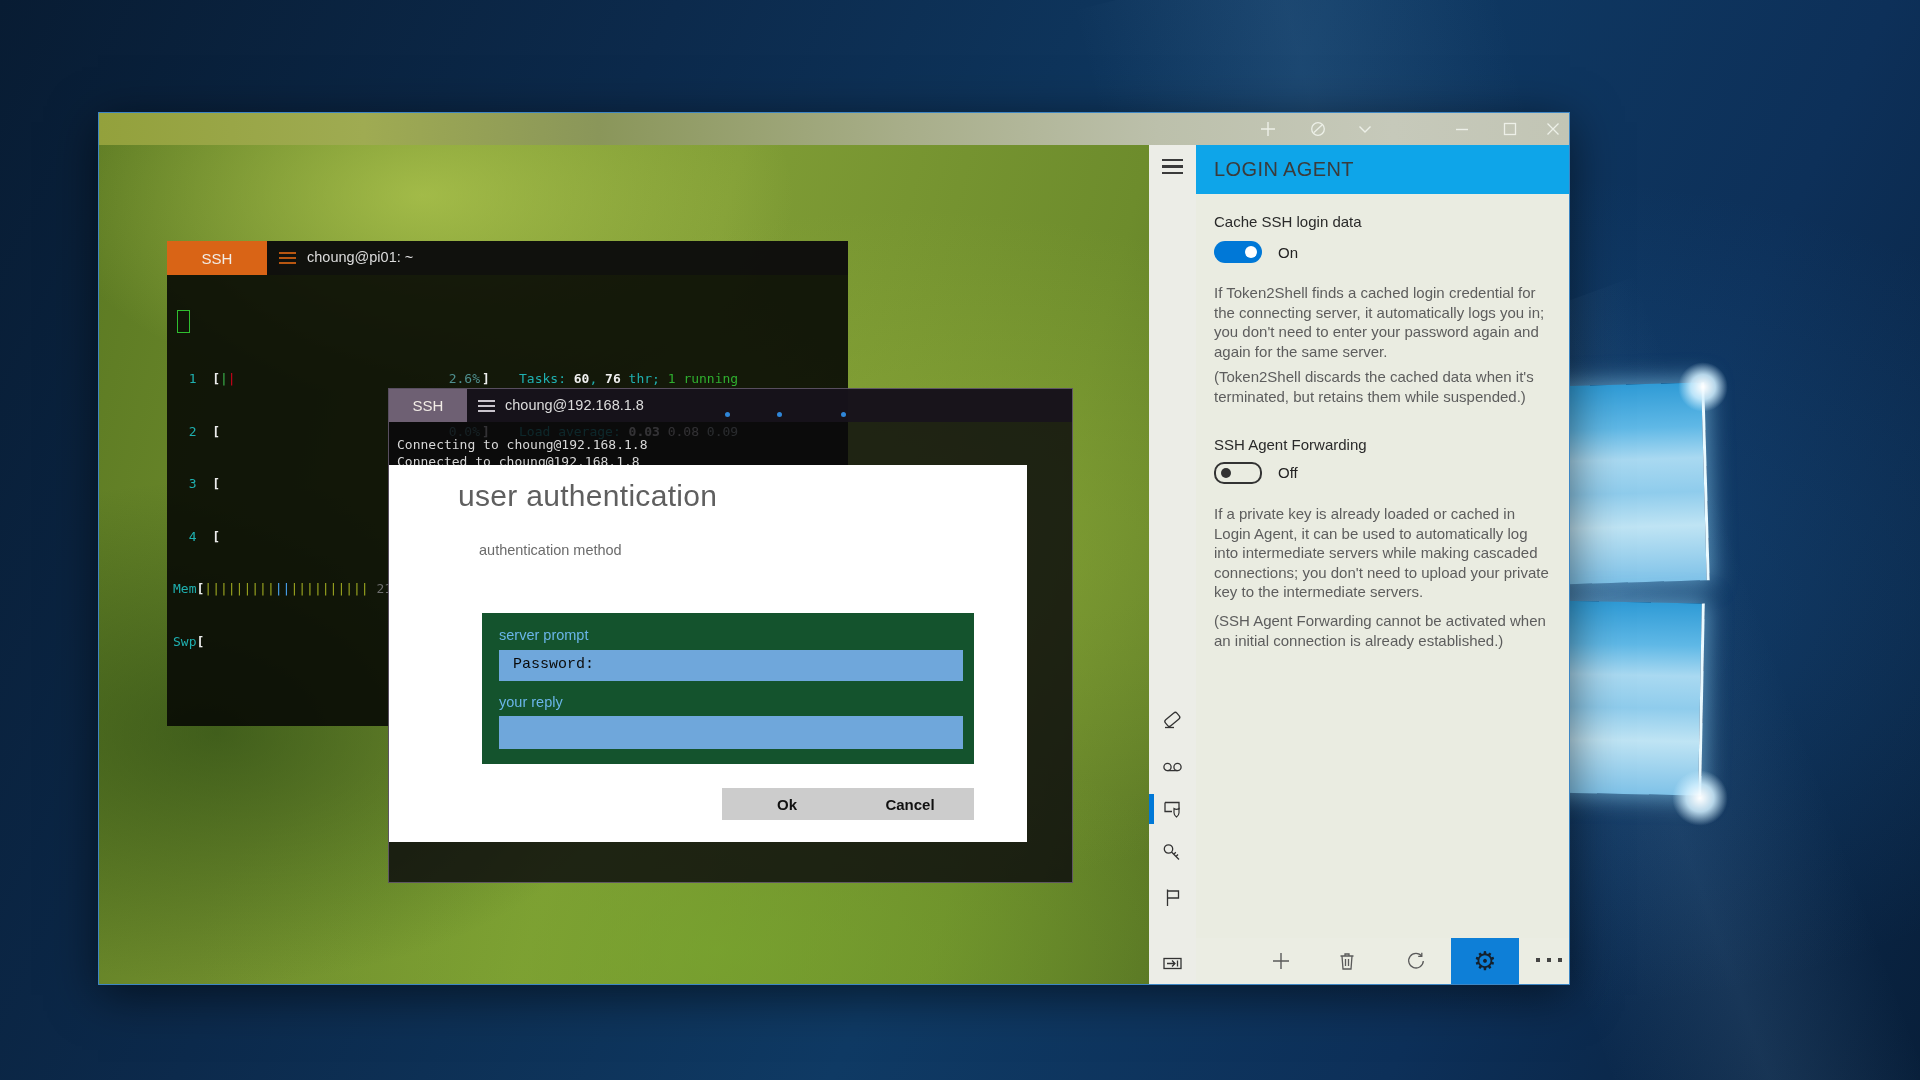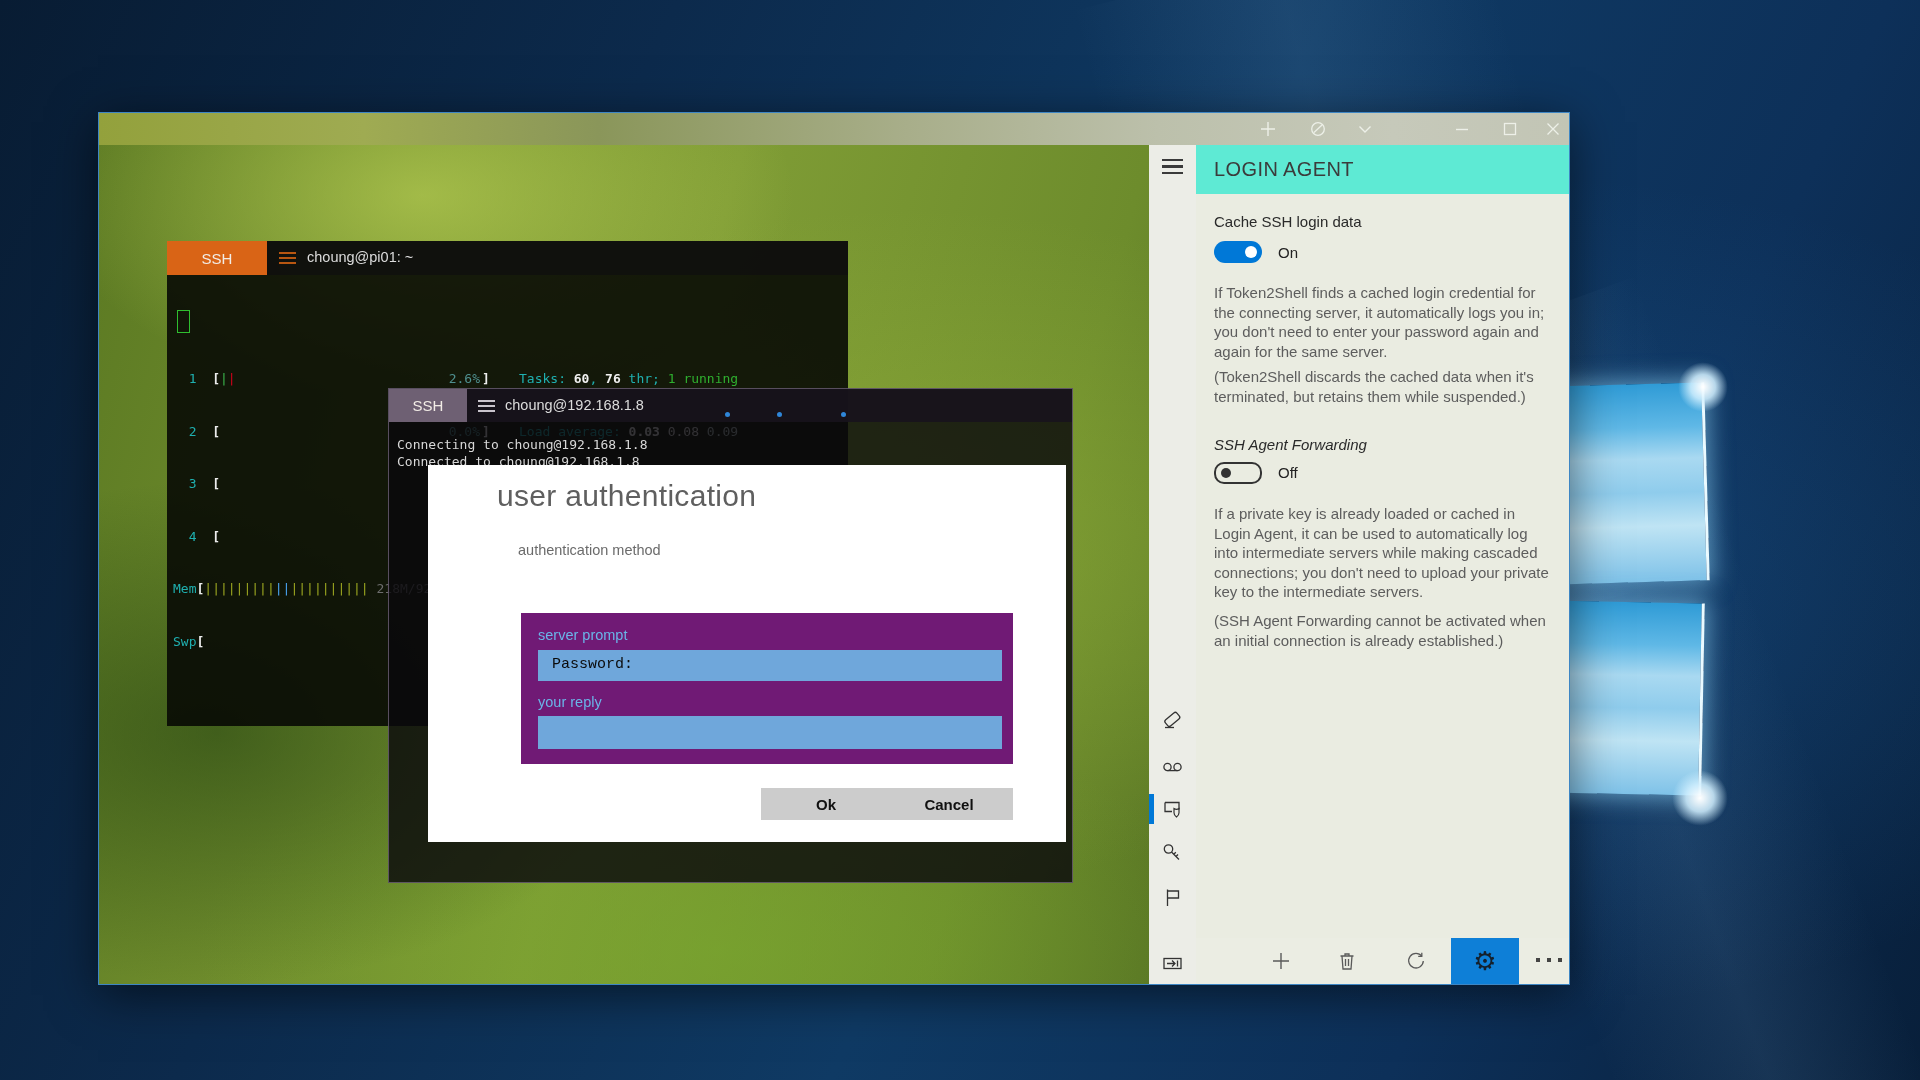--- a/index.html
+++ b/index.html
@@ -71,41 +71,41 @@
   #term2 .term-titlebar{background:rgba(24,20,28,0.92);height:33px;}
   #term2 .term-tab{width:78px;height:33px;background:#6e6073;}
   #term2 .term-burger{left:89px;top:11px;}
   #term2 .term-burger i{background:#c9c4cc;}
   #term2 .term-title{left:116px;}
   .tdot{position:absolute;top:23px;width:5px;height:5px;border-radius:50%;background:#2f86d8;}
   #t2-body{position:absolute;left:8px;top:33px;right:0;bottom:0;
     font-family:"DejaVu Sans Mono",monospace;font-size:13px;line-height:17px;color:#d8d8d8;white-space:pre;}
   #t2-body div{position:absolute;left:0;}
   
-  #dialog{position:absolute;left:388px;top:432px;width:638px;height:377px;background:#ffffff;color:#1a1a1a;margin-left:39px;}
+  #dialog{position:absolute;left:388px;top:432px;width:638px;height:377px;background:#ffffff;color:#1a1a1a;}
   #dlg-title{position:absolute;left:69px;top:14px;font-size:30px;font-weight:300;color:#5f5f5f;letter-spacing:0.3px;}
   #dlg-method-label{position:absolute;left:90px;top:77px;font-size:14.5px;color:#6b6b6b;}
   #dlg-select{position:absolute;left:93px;top:100px;width:503px;height:34px;border:2px solid #2b2b2b;
     box-sizing:border-box;background:#fff;}
   #dlg-select .val{position:absolute;left:14px;top:6px;font-size:15px;color:#0c0c0c;}
   #dlg-select .chev{position:absolute;right:14px;top:12px;color:#444;}
-  #dlg-bluepanel{position:absolute;left:93px;top:148px;width:492px;height:151px;background:#701a75;}
+  #dlg-bluepanel{position:absolute;left:93px;top:148px;width:492px;height:151px;background:#14532d;}
   .bp-label{position:absolute;left:17px;font-size:14.5px;color:#6ab5e8;}
   .bp-field{position:absolute;left:17px;width:464px;background:#6fa7db;}
   #dlg-pw{top:37px;height:31px;font-family:Liberation Mono, monospace;}
   #dlg-pw span{display:block;padding:6px 0 0 14px;font-size:15px;color:#0b0b0b;}
   #dlg-reply{top:103px;height:33px;}
   .dlg-btn{position:absolute;top:323px;height:32px;background:#cccccc;border:none;
     font-family:"Liberation Sans",sans-serif;font-size:15px;font-weight:600;color:#111;text-align:center;line-height:32px;}
   #btn-ok{left:333px;width:130px;}
   #btn-cancel{left:457px;width:128px;}
   
   #strip{position:absolute;left:1148px;top:144px;width:47px;height:839px;background:#ecede7;}
   #panel{position:absolute;left:1195px;top:144px;width:373px;height:793px;background:#eaece1;}
-  #panel-header{position:absolute;left:0;top:0;right:0;height:49px;background:#5eead4;}
+  #panel-header{position:absolute;left:0;top:0;right:0;height:49px;background:#0ea5e9;}
   #panel-title{position:absolute;left:18px;top:13px;font-size:20px;color:#3b3b3b;letter-spacing:0.4px;}
   #strip-burger{position:absolute;left:13px;top:14px;width:21px;height:15px;display:flex;flex-direction:column;justify-content:space-between;cursor:pointer;}
   #strip-burger i{display:block;height:2.4px;background:#3a3a3a;}
   .strip-ico{position:absolute;left:12px;width:23px;height:23px;color:#333;cursor:pointer;}
   #sel-bar{position:absolute;left:0px;width:5px;height:30px;background:#0078d7;}
   .side-label{position:absolute;left:18px;font-size:15px;color:#2a2a2a;}
   .side-para{position:absolute;left:18px;width:338px;font-size:15px;line-height:19.5px;color:#5d5d5d;}
   .toggle-on{position:absolute;left:18px;width:48px;height:22px;border-radius:11px;background:#0078d7;cursor:pointer;}
   .toggle-on b{position:absolute;right:5px;top:5px;width:12px;height:12px;border-radius:50%;background:#fff;}
   .toggle-off{position:absolute;left:18px;width:44px;height:18px;border-radius:10px;background:transparent;border:2px solid #333;cursor:pointer;}
@@ -279,21 +279,21 @@
       <div id="panel-header">
         <div id="panel-title">LOGIN AGENT</div>
       </div>
       <div class="side-label" style="top:68px;">Cache SSH login data</div>
       <div class="toggle-on" style="top:96px;">
           <b></b>
         </div>
       <div class="toggle-state" style="left:82px;top:99px;">On</div>
       <div class="side-para" style="top:138px;">If Token2Shell finds a cached login credential for the connecting server, it automatically logs you in; you don't need to enter your password again and again for the same server.</div>
       <div class="side-para" style="top:222px;">(Token2Shell discards the cached data when it's terminated, but retains them while suspended.)</div>
-      <div class="side-label" style="top:291px;font-style:italic;">SSH Agent Forwarding</div>
+      <div class="side-label" style="top:291px;">SSH Agent Forwarding</div>
       <div class="toggle-off" style="top:317px;">
           <b></b>
         </div>
       <div class="toggle-state" style="left:82px;top:319px;">Off</div>
       <div class="side-para" style="top:359px;">If a private key is already loaded or cached in Login Agent, it can be used to automatically log into intermediate servers while making cascaded connections; you don't need to upload your private key to the intermediate servers.</div>
       <div class="side-para" style="top:466px;">(SSH Agent Forwarding cannot be activated when an initial connection is already established.)</div>
     </div>
 
     <div id="toolbar" style="left:1097px;top:793px;">
       <span class="tbr-ico" style="left:74px;">

